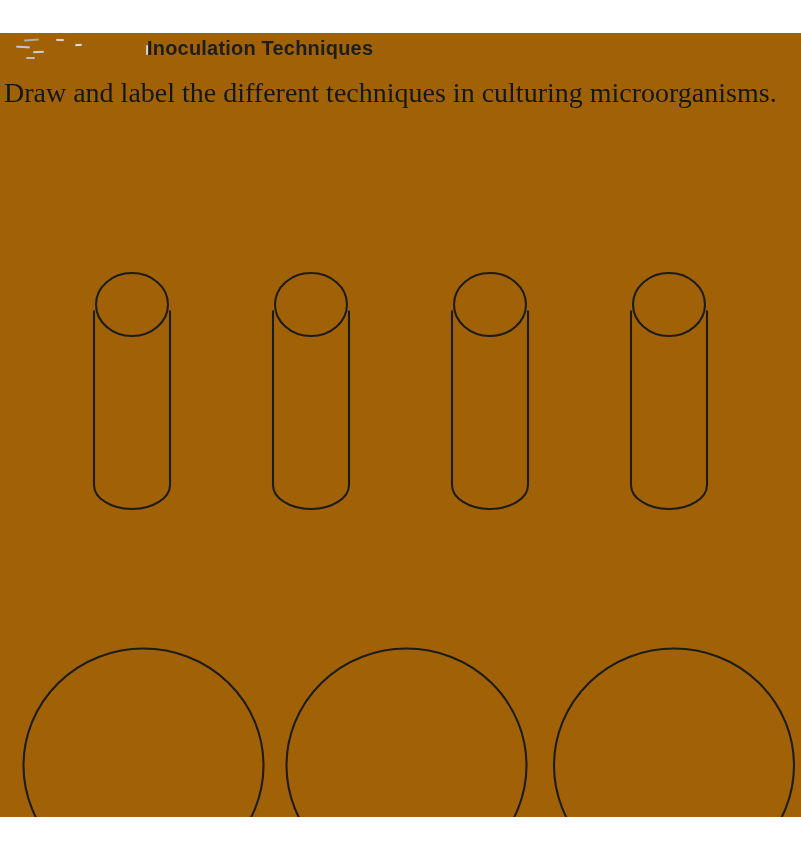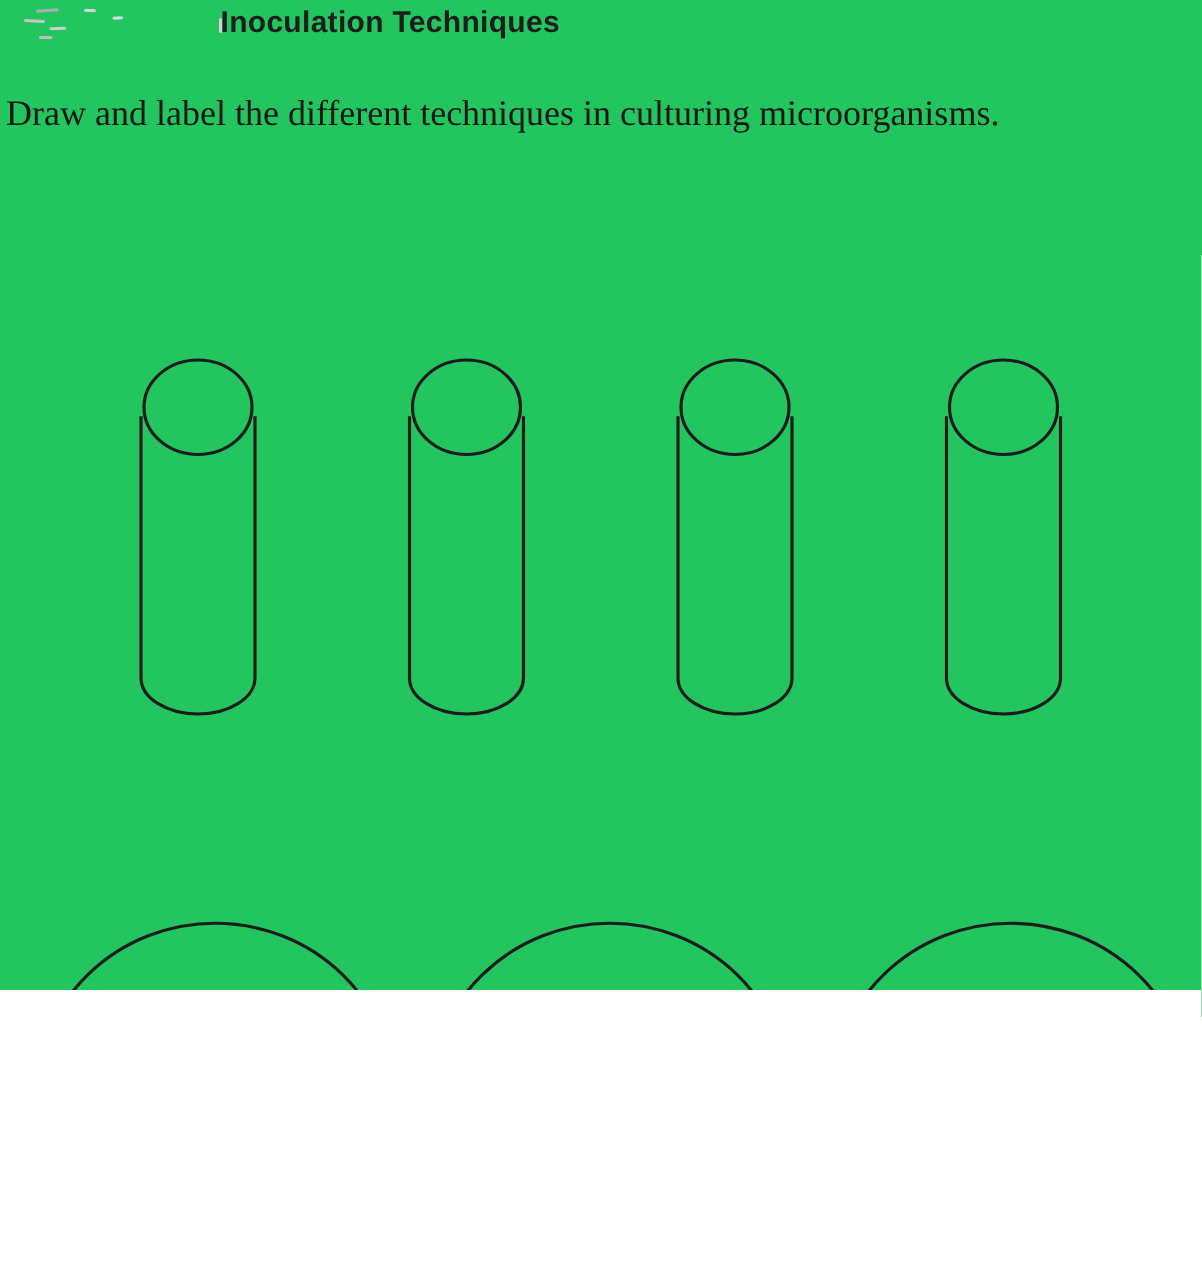--- a/index.html
+++ b/index.html
@@ -3,45 +3,46 @@
 <meta charset="utf-8">
 <style>
   html, body {
     margin: 0;
     padding: 0;
     background: #ffffff;
   }
   .page {
     position: relative;
     width: 801px;
-    height: 660px;
-    background: #22c55e;
+    height: 784px;
+    background: #a16207;
     overflow: hidden;
     font-family: "Liberation Sans", sans-serif;
+    margin-top: 33px;
   }
   .title {
     position: absolute;
     left: 147px;
     top: 2px;
     margin: 0;
     font-family: "Liberation Sans", sans-serif;
     font-size: 20px;
     font-weight: bold;
     line-height: 26px;
     color: #1d1d1d;
     letter-spacing: 0.2px;
     white-space: nowrap;
   }
   .instruction {
     position: absolute;
     left: 4px;
-    top: 60px;
+    top: 44px;
     margin: 0;
     font-family: "Liberation Serif", serif;
-    font-size: 24px;
+    font-size: 28px;
     font-weight: normal;
     line-height: 32px;
     color: #161616;
     white-space: nowrap;
   }
   .figure-svg {
     position: absolute;
     left: 0;
     top: 0;
   }

